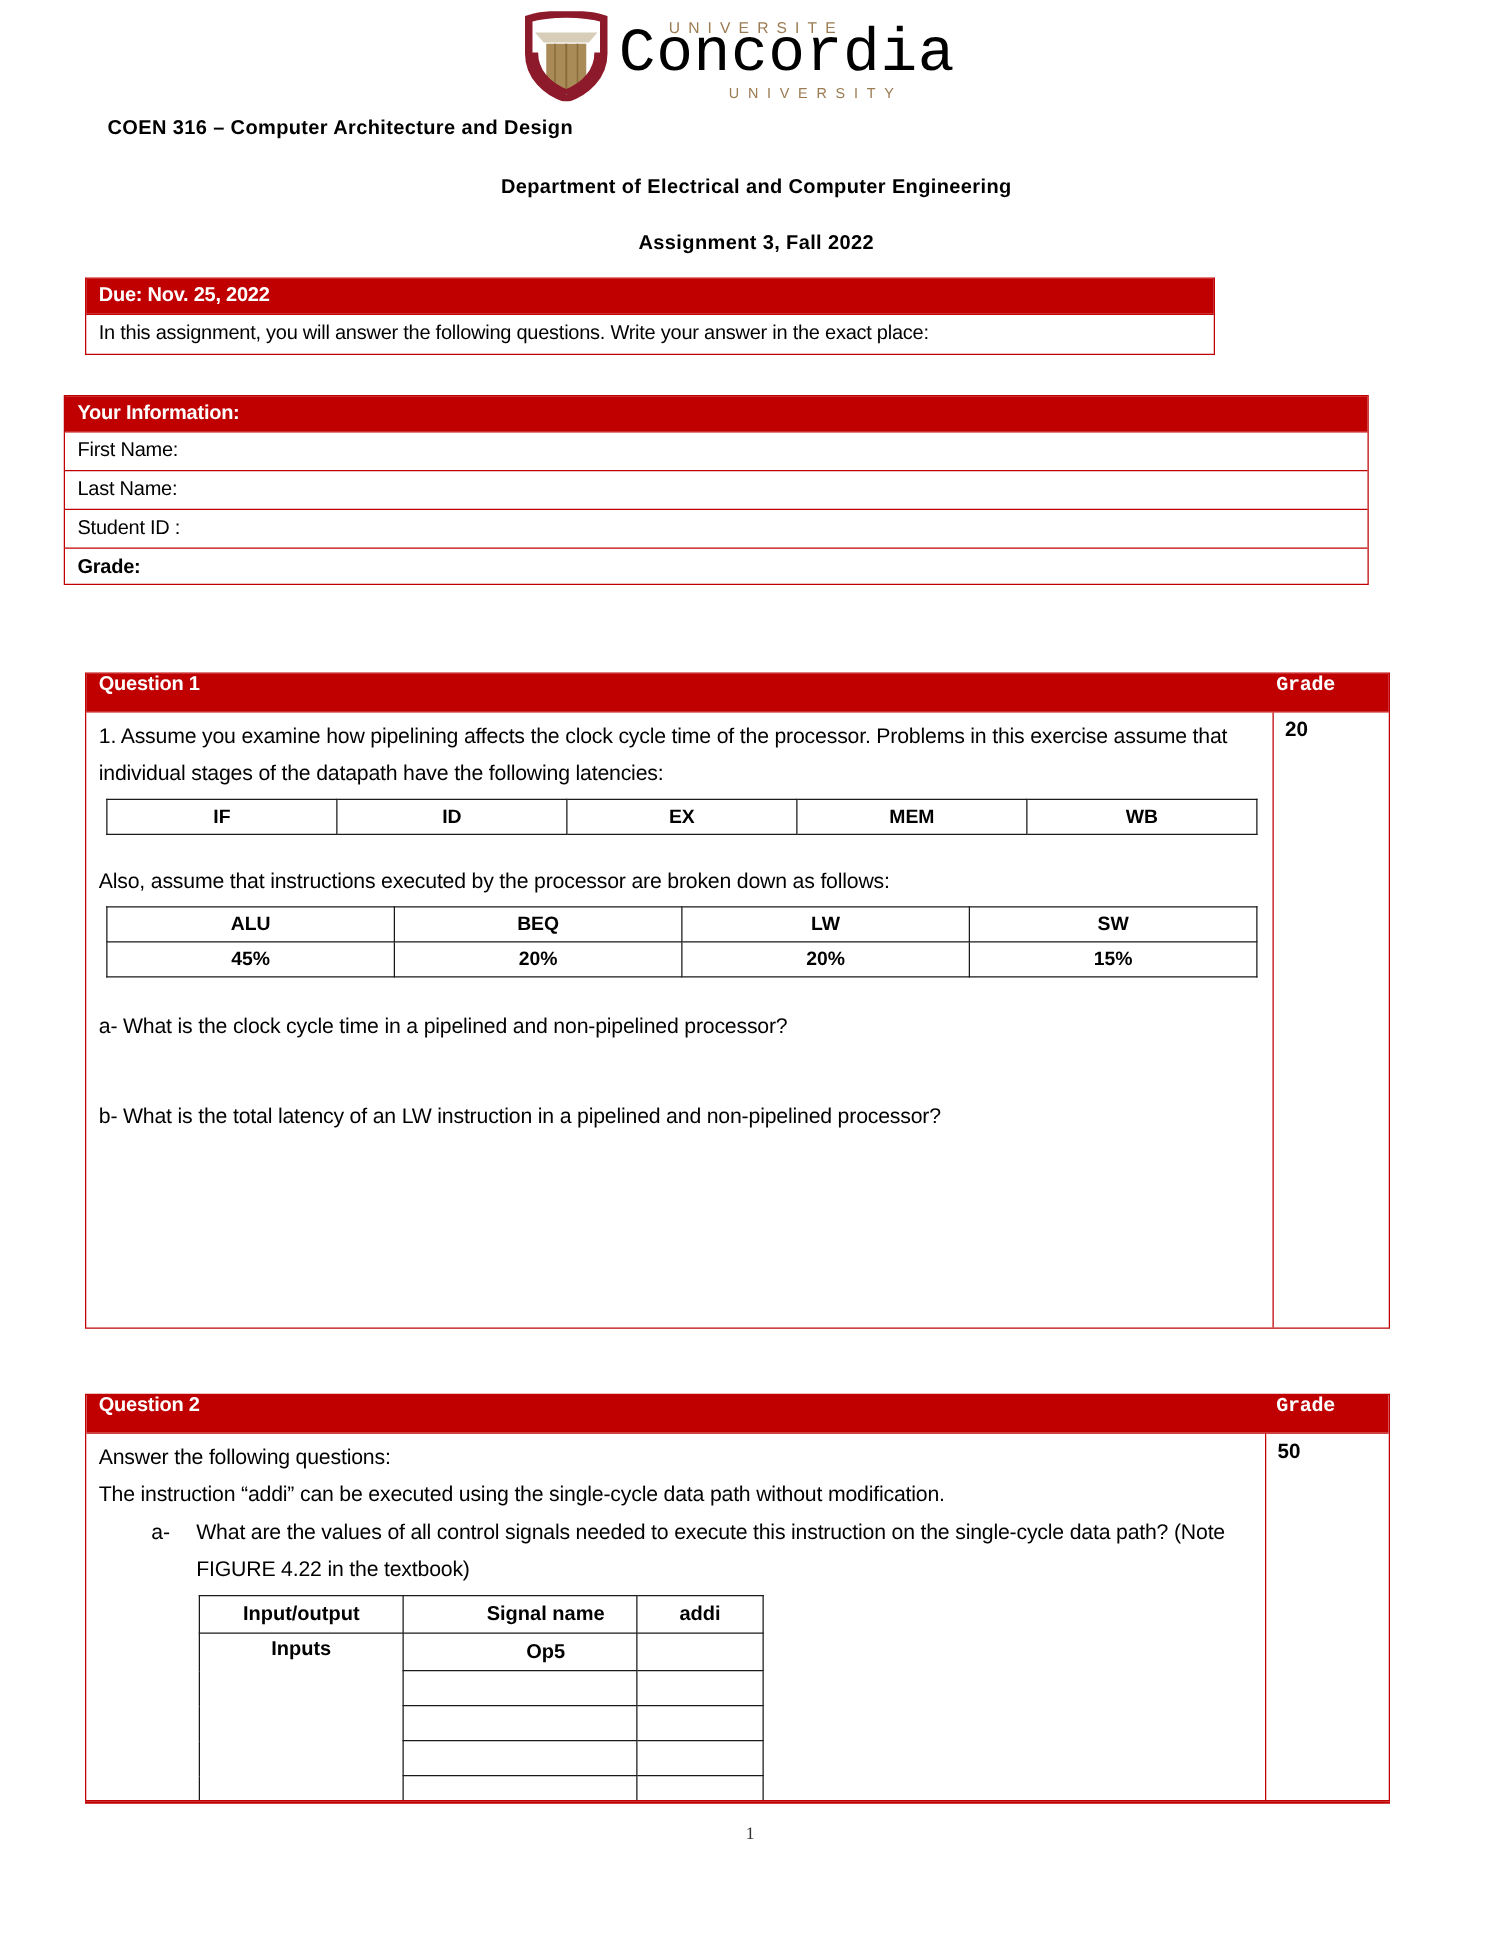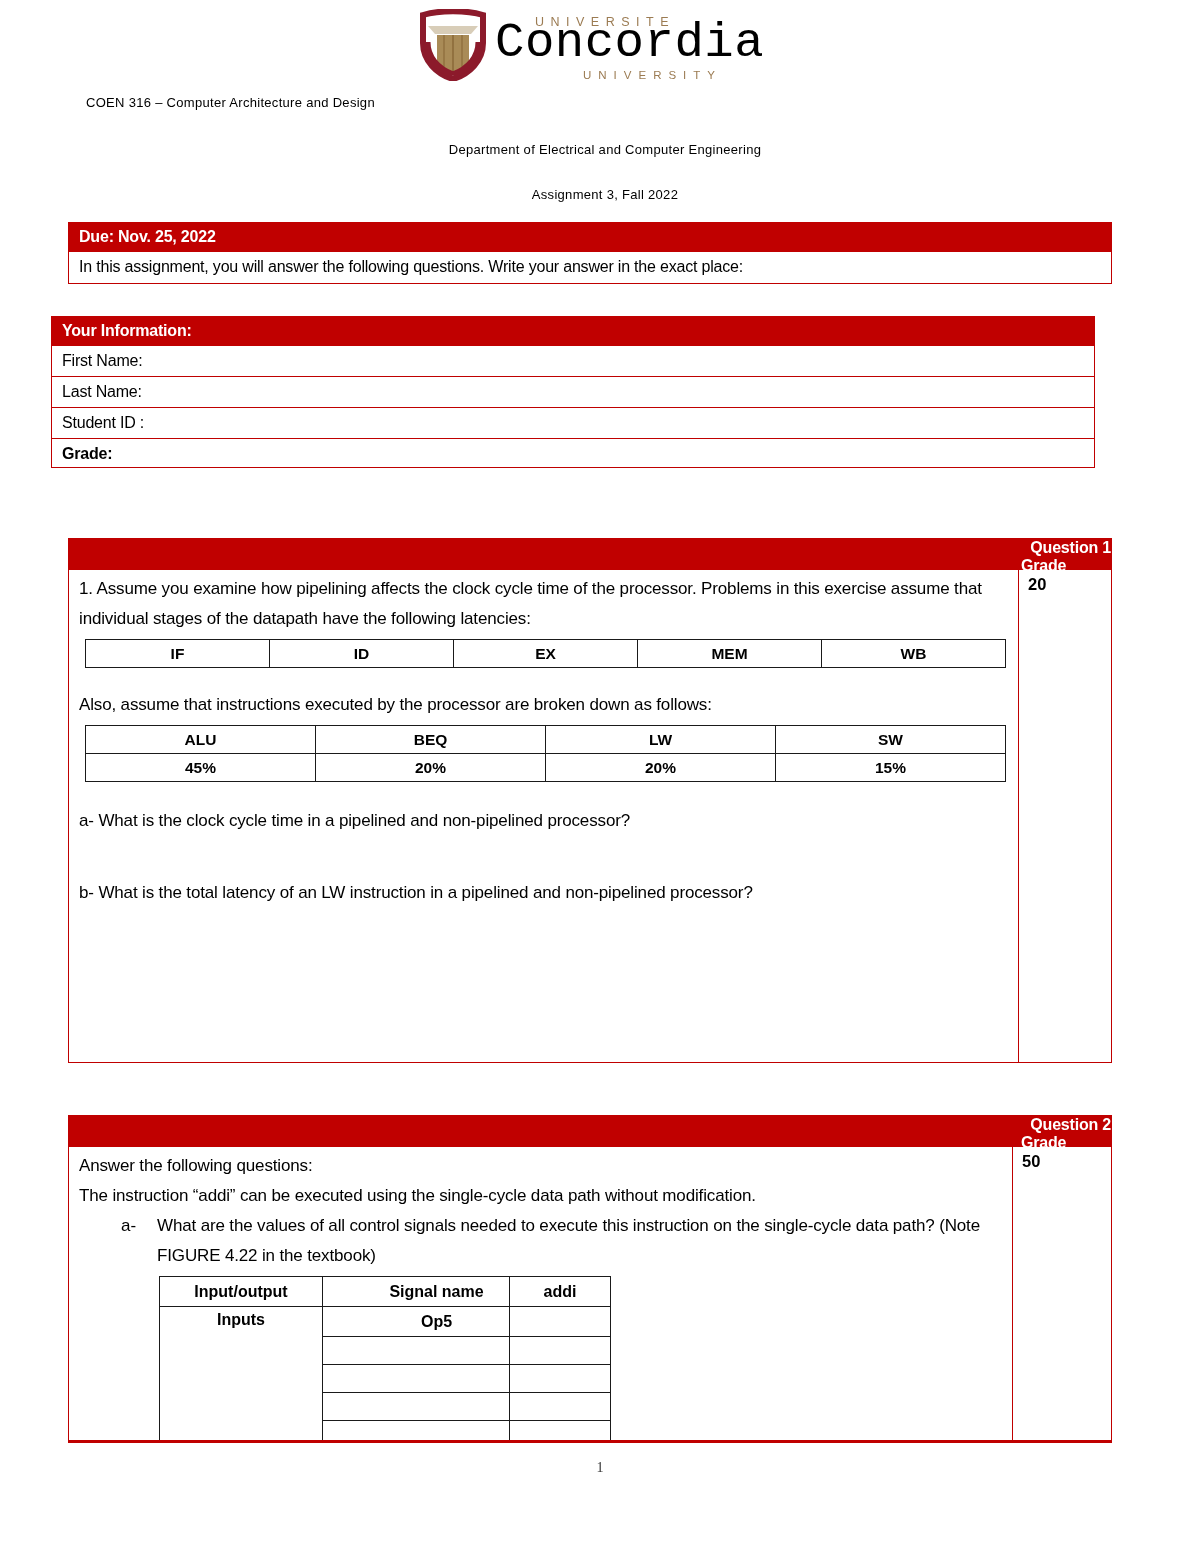--- a/index.html
+++ b/index.html
@@ -80,22 +80,22 @@
 
   
   .title-block {
     position: absolute;
     left: 0;
     top: 92px;
     width: 1200px;
   }
   .title-line {
     font-family: "Liberation Sans", sans-serif;
-    font-weight: normal;
-    font-size: 13px;
+    font-weight: bold;
+    font-size: 16px;
     letter-spacing: 0.3px;
     color: #000;
     line-height: 22px;
   }
   .t1 { margin-left: 86px; margin-bottom: 25px; }
   .t2 { text-align: center; margin-bottom: 23px; padding-left: 10px; }
   .t3 { text-align: center; padding-left: 10px; }
 
   
   .redbox {
@@ -118,53 +118,53 @@
     border-top: 1.5px solid #C00000;
     box-sizing: border-box;
     padding: 4px 10px 5px 10px;
     font-size: 16px;
     font-family: "Liberation Sans", sans-serif;
     letter-spacing: -0.2px;
   }
   .bold { font-weight: bold; }
 
   
-  #due-box { left: 68px; top: 222px; width: 1044px; height: 62px; }
+  #due-box { left: 68px; top: 222px; width: 904px; height: 62px; }
   #due-box .band { height: 28px; line-height: 20px; }
   #due-box .rowline { height: 31px; line-height: 22px; }
 
   
   #info-box { left: 51px; top: 316px; width: 1044px; height: 152px; }
   #info-box .band { height: 28px; line-height: 20px; }
   #info-box .rowline { height: 31px; line-height: 22px; }
 
   
   .qbox { border: 1.5px solid #C00000; }
   .qhead {
     display: flex;
     background: #C00000;
     color: #fff;
     height: 30px;
-    align-items: flex-end;
-    flex-direction: column;
+    align-items: flex-start;
   }
   .qhead .qtitle {
     flex: 1;
     padding-left: 10px;
     font-weight: bold;
     font-size: 16px;
     letter-spacing: -0.2px;
   }
   .qhead .qgrade {
     width: 99px;
     padding-left: 9px;
     box-sizing: border-box;
     font-weight: bold;
     font-size: 16px;
     letter-spacing: -0.2px;
+    font-family: Liberation Mono, monospace;
   }
   .qbody {
     display: flex;
     border-top: 1.5px solid #C00000;
     box-sizing: border-box;
   }
   .qbody .qcontent {
     flex: 1;
     padding: 4px 12px 8px 10px;
     box-sizing: border-box;

